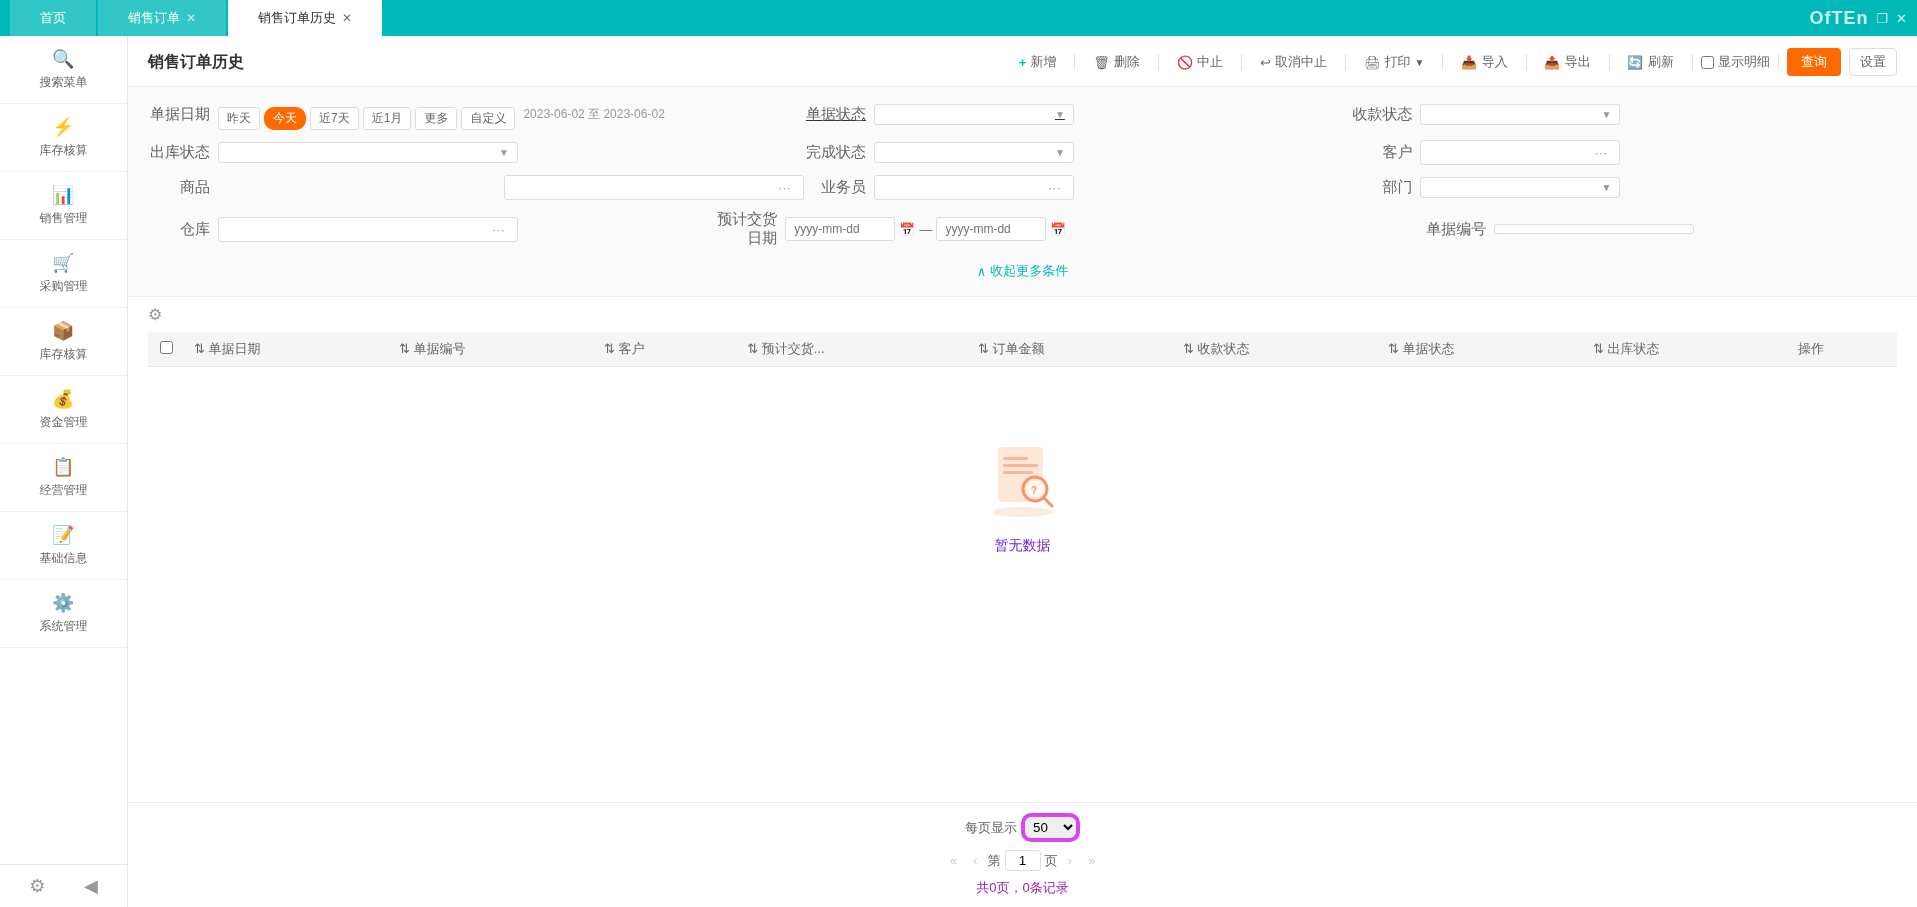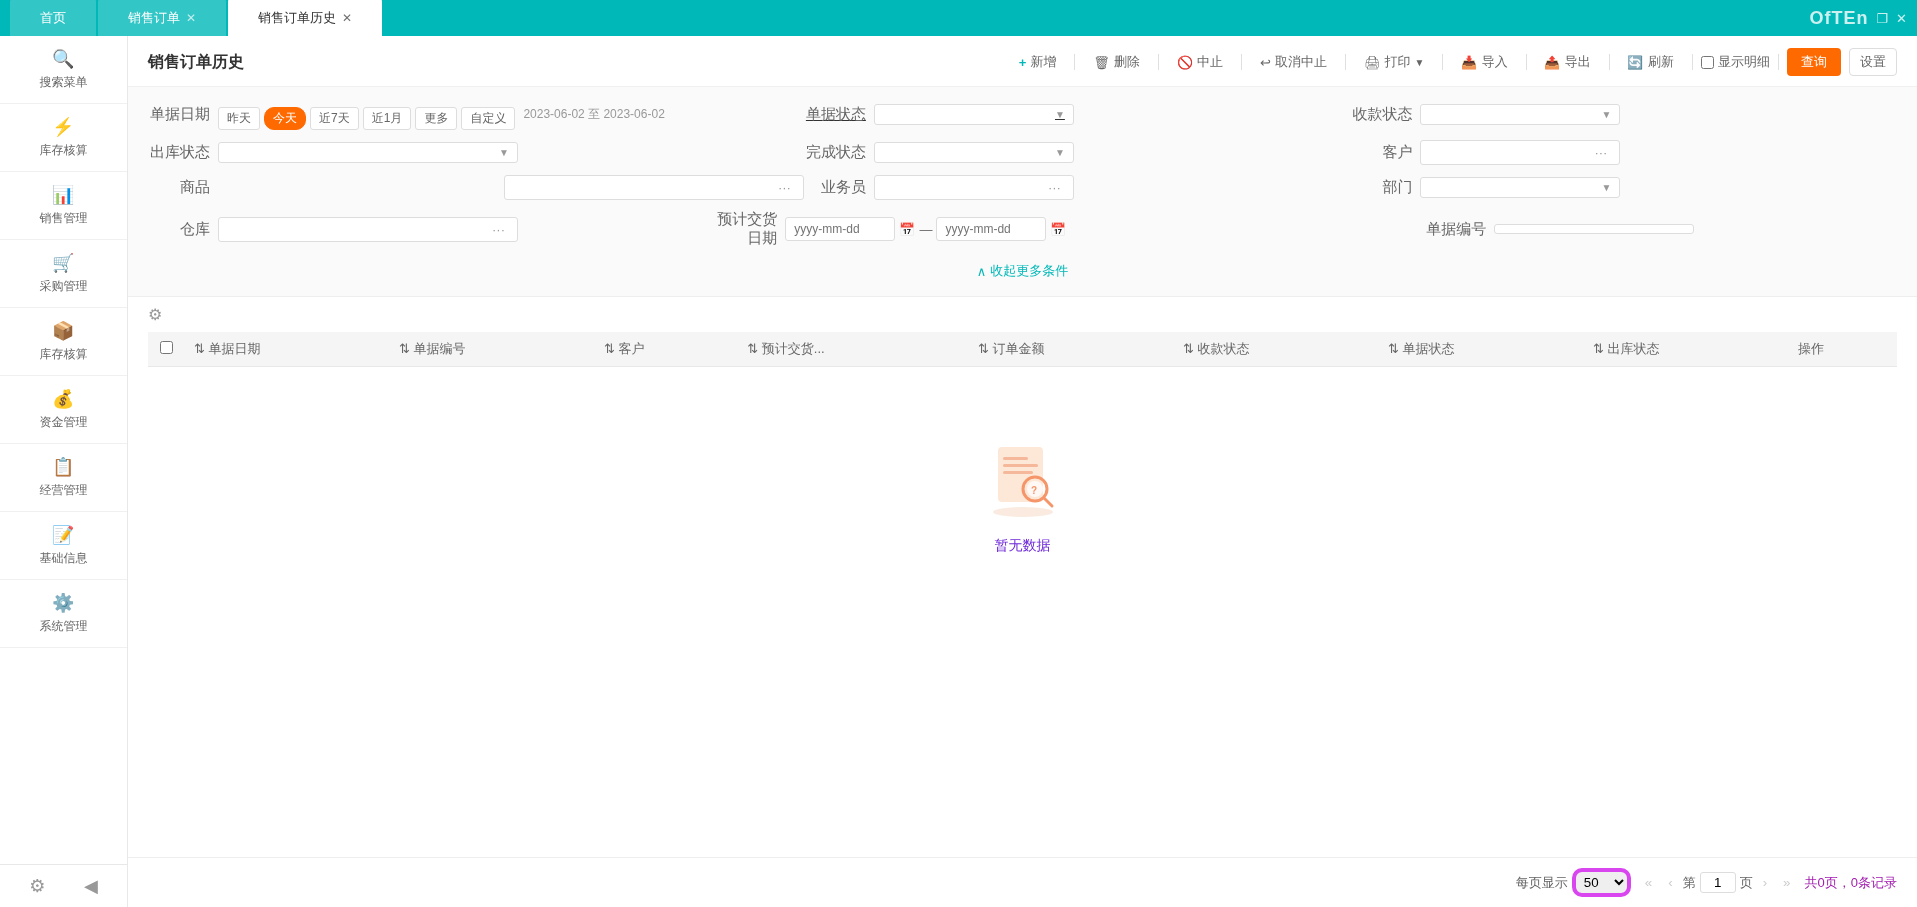--- a/index.html
+++ b/index.html
@@ -63,21 +63,21 @@
     table { width: 100%; border-collapse: collapse; font-size: 13px; }
     thead tr { background: #f5f5f5; }
     th { padding: 8px 10px; text-align: left; border-bottom: 1px solid #e8e8e8; color: #666; font-weight: normal; white-space: nowrap; }
     .checkbox-col { width: 36px; text-align: center; }
 
     
     .empty-state { display: flex; flex-direction: column; align-items: center; justify-content: center; padding: 60px 0; }
     .empty-text { color: #6d28d9; font-size: 14px; }
 
     
-    .pagination { display: flex; align-items: center; justify-content: flex-end; padding: 10px 20px; border-top: 1px solid #eee; gap: 8px; font-size: 13px; color: #666; }
+    .pagination { display: flex; align-items: center; justify-content: flex-end; padding: 10px 20px; border-top: 1px solid #eee; gap: 8px; font-size: 13px; color: #666; flex-direction: column; }
     .per-page { display: flex; align-items: center; gap: 4px; }
     .per-page select { border: 4px solid #d946ef; border-radius: 10px; padding: 2px 4px; }
     .page-nav { display: flex; align-items: center; gap: 4px; }
     .page-nav button { border: none; background: none; cursor: pointer; color: #666; padding: 2px 6px; }
     .page-nav button:disabled { color: #ccc; cursor: default; }
     .page-input { border: 1px solid #ddd; border-radius: 3px; width: 36px; text-align: center; padding: 2px; }
     .total-info { color: #a21caf; }
 
     
     .empty-illustration { width: 100px; height: 100px; position: relative; margin-bottom: 10px; }

